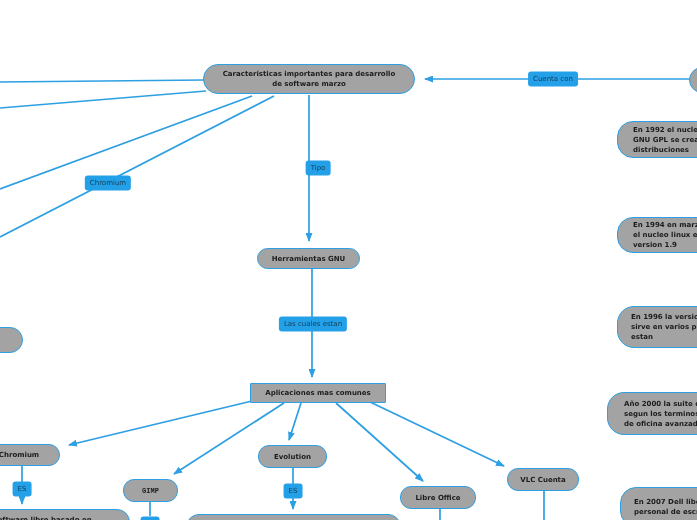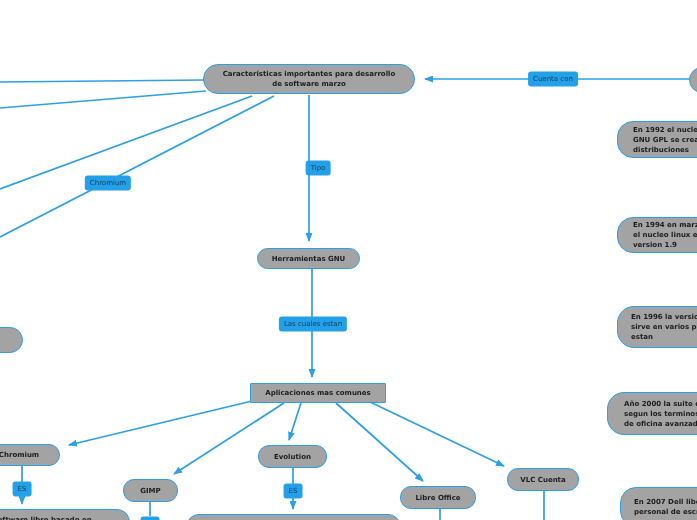--- a/index.html
+++ b/index.html
@@ -60,21 +60,21 @@
     </div>
     <div class="node center" style="left: 257px; top: 248px; width: 103px; height: 21px; border-radius: 11px; align-items: center;">
       <div>Herramientas GNU</div>
     </div>
     <div class="node center" style="left: 250px; top: 383px; width: 136px; height: 20px; border-radius: 1px;">
       <div>Aplicaciones mas comunes</div>
     </div>
     <div class="node center" style="left: -22px; top: 444px; width: 82px; height: 22px; border-radius: 11px;">
       <div>Chromium</div>
     </div>
-    <div class="node center" style="left: 123px; top: 479px; width: 55px; height: 23px; border-radius: 11px;">
+    <div class="node center" style="left: 123px; top: 479px; width: 55px; height: 23px; border-radius: 11px; font-family: Liberation Mono, monospace;">
       <div>GIMP</div>
     </div>
     <div class="node center" style="left: 258px; top: 445px; width: 69px; height: 23px; border-radius: 11px;">
       <div>Evolution</div>
     </div>
     <div class="node center" style="left: 400px; top: 486px; width: 76px; height: 23px; border-radius: 11px;">
       <div>Libre Office</div>
     </div>
     <div class="node center" style="left: 507px; top: 468px; width: 72px; height: 23px; border-radius: 11px;">
       <div>VLC Cuenta</div>

